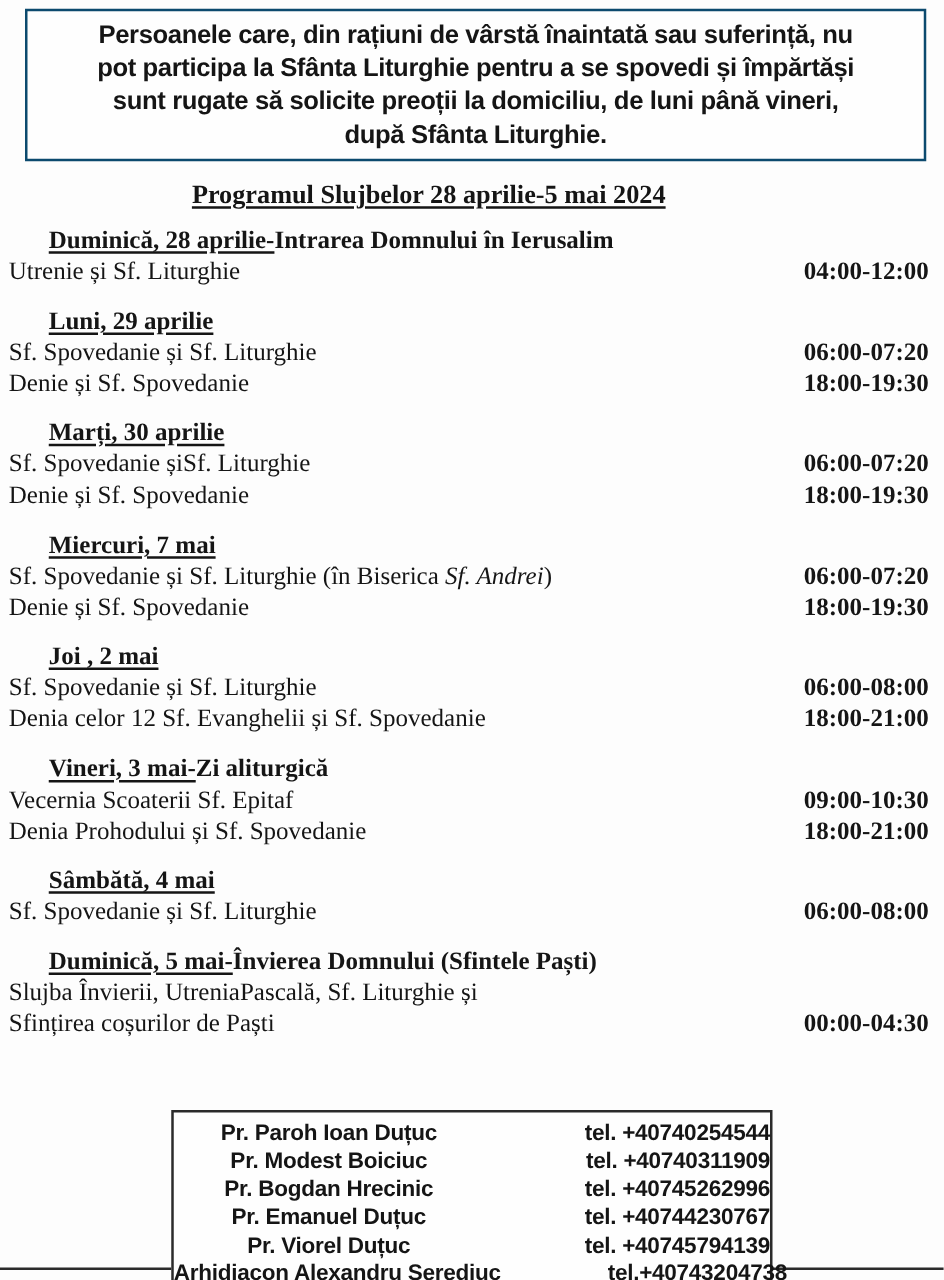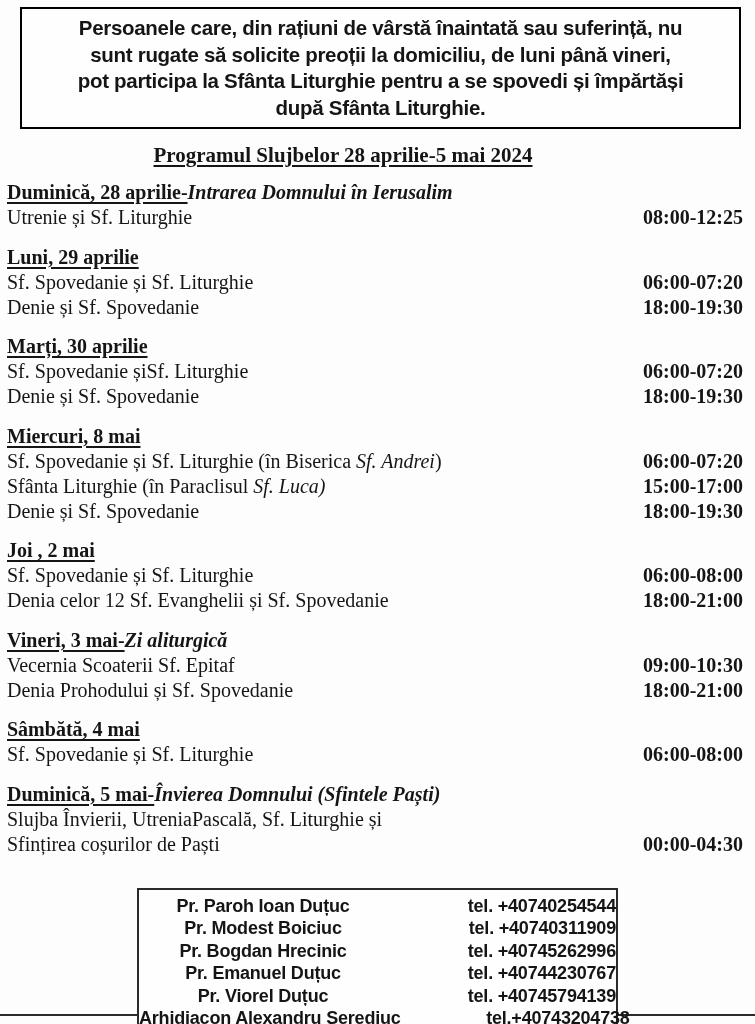--- a/index.html
+++ b/index.html
@@ -20,21 +20,21 @@
     position: relative;
   }
   
   .notice-box {
     box-sizing: border-box;
     position: absolute;
     left: 20px;
     top: 7px;
     width: 721px;
     min-height: 120px;
-    border: 2px solid #000000;
+    border: 2px solid #0c4a6e;
     background: #fefefe;
     padding: 6px 2px 6px 2px;
     text-align: center;
   }
   .notice-line {
     font-family: "Liberation Sans", sans-serif;
     font-weight: 700;
     font-size: 20.5px;
     line-height: 26.5px;
     letter-spacing: -0.3px;
@@ -71,23 +71,23 @@
   .day:first-child {
     margin-top: 0;
   }
   .day-heading {
     line-height: 25px;
     font-weight: 700;
   }
   .day-heading .u {
     text-decoration: underline;
     text-underline-offset: 3px;
+    margin-left: 32px;
   }
   .day-heading .bi {
-    font-style: italic;
   }
   .service-row {
     display: flex;
     justify-content: space-between;
     align-items: baseline;
     line-height: 25px;
     text-align: center;
   }
   .service-name {
     font-weight: 400;
@@ -142,36 +142,36 @@
   }
 </style>
 </head>
 <body>
 
 <div class="page">
 
   <div class="notice-box" id="notice-box">
 
   <div class="notice-line">Persoanele care, din rațiuni de vârstă înaintată sau suferință, nu</div>
+      <div class="notice-line">pot participa la Sfânta Liturghie pentru a se spovedi și împărtăși</div>
       <div class="notice-line">sunt rugate să solicite preoții la domiciliu, de luni până vineri,</div>
-      <div class="notice-line">pot participa la Sfânta Liturghie pentru a se spovedi și împărtăși</div>
       <div class="notice-line">după Sfânta Liturghie.</div>
     </div>
 
   <h2 class="title">
     <span class="u">Programul Slujbelor 28 aprilie-5 mai 2024</span>
   </h2>
 
   <div class="schedule" id="schedule">
 
   <section class="day">
         <div class="day-heading"><span class="u">Duminică, 28 aprilie-</span><span class="bi">Intrarea Domnului în Ierusalim</span></div>
         <div class="service-row">
           <span class="service-name"><span>Utrenie și Sf. Liturghie</span></span>
-          <span class="service-time">08:00-12:25</span>
+          <span class="service-time">04:00-12:00</span>
         </div>
       </section>
       <section class="day">
         <div class="day-heading"><span class="u">Luni, 29 aprilie</span></div>
         <div class="service-row">
           <span class="service-name"><span>Sf. Spovedanie și Sf. Liturghie</span></span>
           <span class="service-time">06:00-07:20</span>
         </div>
         <div class="service-row">
           <span class="service-name"><span>Denie și Sf. Spovedanie</span></span>
@@ -183,28 +183,24 @@
         <div class="service-row">
           <span class="service-name"><span>Sf. Spovedanie șiSf. Liturghie</span></span>
           <span class="service-time">06:00-07:20</span>
         </div>
         <div class="service-row">
           <span class="service-name"><span>Denie și Sf. Spovedanie</span></span>
           <span class="service-time">18:00-19:30</span>
         </div>
       </section>
       <section class="day">
-        <div class="day-heading"><span class="u">Miercuri, 8 mai</span></div>
+        <div class="day-heading"><span class="u">Miercuri, 7 mai</span></div>
         <div class="service-row">
           <span class="service-name"><span>Sf. Spovedanie și Sf. Liturghie (în Biserica </span><span class="it">Sf. Andrei</span><span>)</span></span>
           <span class="service-time">06:00-07:20</span>
-        </div>
-        <div class="service-row">
-          <span class="service-name"><span>Sfânta Liturghie (în Paraclisul </span><span class="it">Sf. Luca)</span></span>
-          <span class="service-time">15:00-17:00</span>
         </div>
         <div class="service-row">
           <span class="service-name"><span>Denie și Sf. Spovedanie</span></span>
           <span class="service-time">18:00-19:30</span>
         </div>
       </section>
       <section class="day">
         <div class="day-heading"><span class="u">Joi , 2 mai</span></div>
         <div class="service-row">
           <span class="service-name"><span>Sf. Spovedanie și Sf. Liturghie</span></span>

